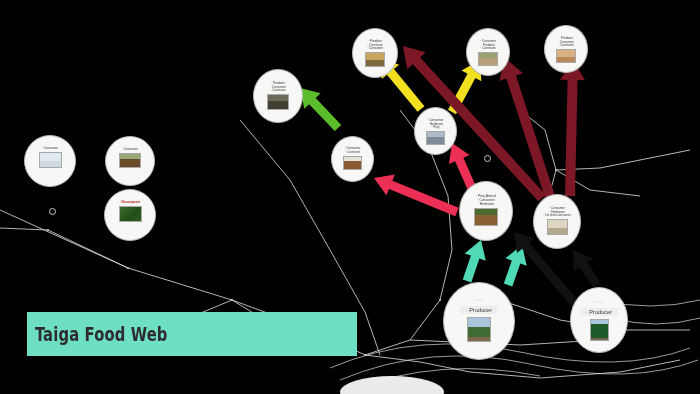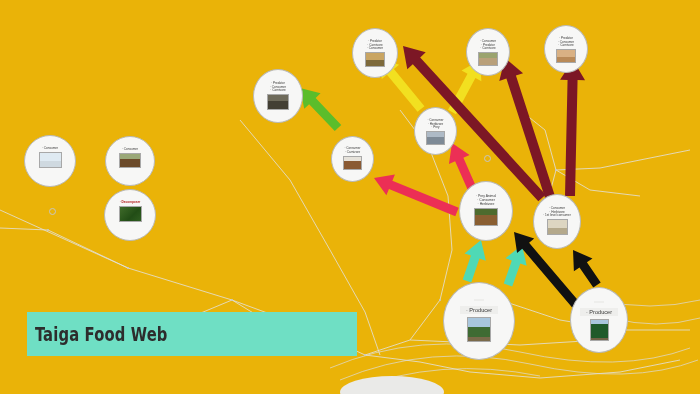--- a/index.html
+++ b/index.html
@@ -5,21 +5,21 @@
   html, body {
     margin: 0;
     padding: 0;
     background: #f2f2f0;
   }
   #canvas {
     position: relative;
     width: 700px;
     height: 394px;
     overflow: hidden;
-    background: #eab308;
+    background: #000000;
     font-family: "Liberation Sans", sans-serif;
   }
   #bg-paths {
     position: absolute;
     left: 0; top: 0;
     width: 700px; height: 394px;
     pointer-events: none;
   }
   #arrow-layer {
     position: absolute;

